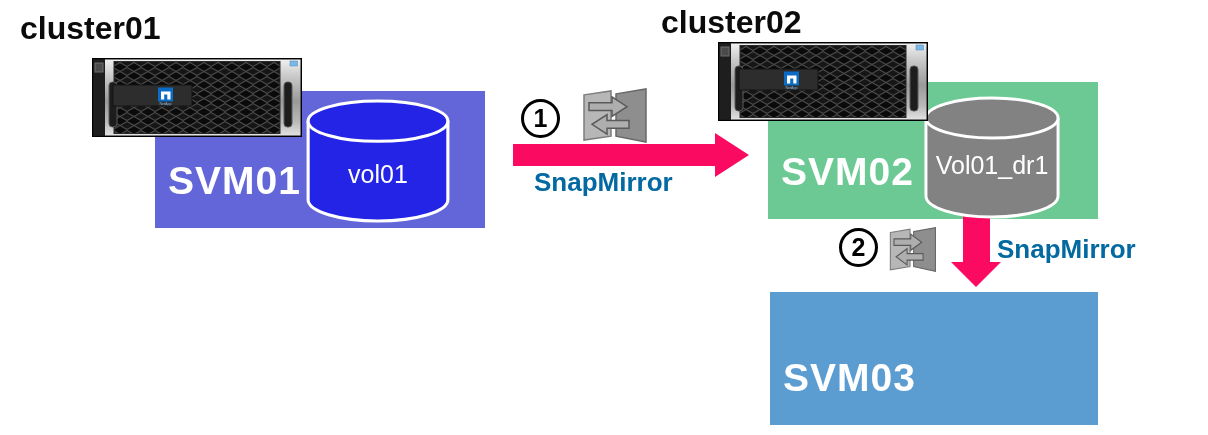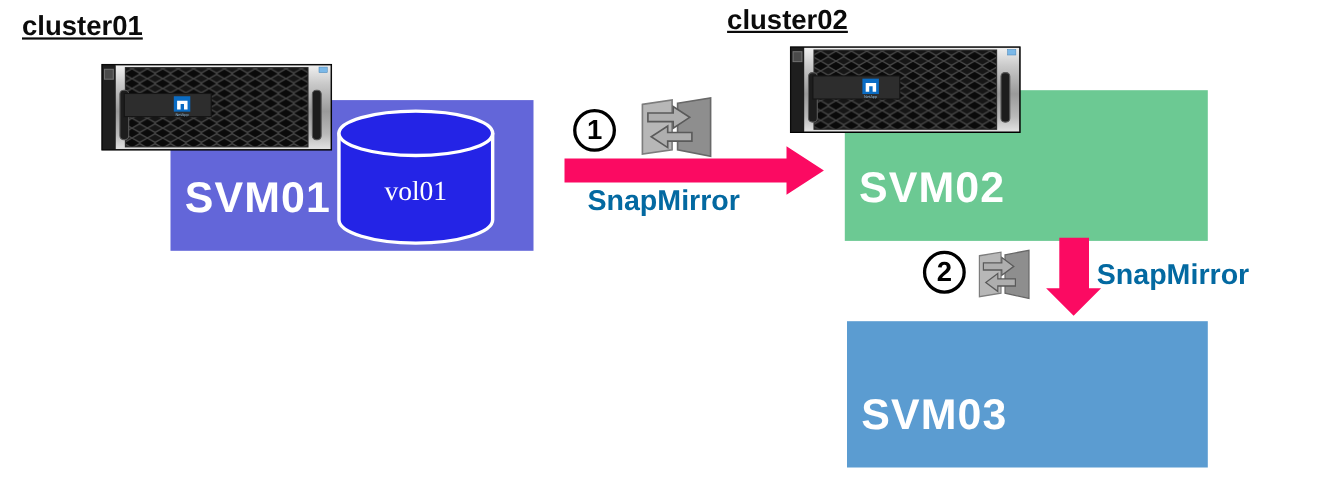--- a/index.html
+++ b/index.html
@@ -1,34 +1,34 @@
 <!DOCTYPE html>
 <html><head>
 <meta charset="utf-8">
 <style>
   html,body{margin:0;padding:0;background:#fff;}
   .stage{
     position:relative;width:1208px;height:435px;background:#fff;
     font-family:"Liberation Sans","DejaVu Sans",sans-serif;overflow:hidden;
   }
   .cluster-title{
-    position:absolute;z-index:6;font-weight:bold;font-size:25px;color:#0b0b0b;
-    line-height:1;letter-spacing:0px;text-decoration:underline;
+    position:absolute;z-index:6;font-weight:bold;font-size:32px;color:#0b0b0b;
+    line-height:1;letter-spacing:0px;
   }
   .svm-box{position:absolute;z-index:1;}
   .svm-label{
     position:absolute;left:13px;bottom:28px;color:#fff;font-weight:bold;
     font-size:39px;line-height:1;letter-spacing:1px;
   }
   .appliance{position:absolute;z-index:4;}
   .cyl{position:absolute;z-index:3;}
   .cyl svg{position:absolute;left:0;top:0;width:100%;height:100%;}
   .cyl-label{
     position:absolute;left:0;right:0;text-align:center;color:#fff;
-    font-size:25px;line-height:1;z-index:2;font-weight:normal;font-family:Liberation Serif, serif;
+    font-size:25px;line-height:1;z-index:2;font-weight:normal;
   }
   .flow-arrow{position:absolute;z-index:2;}
   .flow-arrow svg{display:block;width:100%;height:100%;}
   .sm-label{
     position:absolute;z-index:6;font-weight:bold;font-size:26px;color:#0369a1;line-height:1;
   }
   .step-circle{
     position:absolute;z-index:6;width:33px;height:33px;border:3px solid #000;
     border-radius:50%;display:flex;align-items:center;justify-content:center;
     font-weight:bold;font-size:25px;color:#000;background:transparent;line-height:1;
@@ -71,20 +71,27 @@
   </div>
 
   <div class="cyl" style="left: 305px; top: 99px; width: 146px; height: 125px; color: rgb(36, 36, 230);">
     <svg viewBox="0 0 140 124" preserveAspectRatio="none">
       <path d="M3,22 L3,100 A67,21 0 0 0 137,100 L137,22 Z" fill="currentColor" stroke="#fff" stroke-width="3" stroke-linejoin="round"></path>
       <ellipse cx="70" cy="22" rx="67" ry="20" fill="currentColor" stroke="#fff" stroke-width="3"></ellipse>
     </svg>
     <span class="cyl-label" style="top:63px">vol01</span>
   </div>
 
+  <div class="cyl" style="left: 923px; top: 96px; width: 138px; height: 124px; color: rgb(130, 130, 130);">
+    <svg viewBox="0 0 140 124" preserveAspectRatio="none">
+      <path d="M3,22 L3,100 A67,21 0 0 0 137,100 L137,22 Z" fill="currentColor" stroke="#fff" stroke-width="3" stroke-linejoin="round"></path>
+      <ellipse cx="70" cy="22" rx="67" ry="20" fill="currentColor" stroke="#fff" stroke-width="3"></ellipse>
+    </svg>
+    <span class="cyl-label" style="top:57px">Vol01_dr1</span>
+  </div>
 
 
   <div class="appliance" style="left:92px;top:58px;width:210px;height:79px">
     <svg viewBox="0 0 210 79" width="210" height="79">
       <rect x="0.5" y="0.5" width="209" height="78" fill="#141414" stroke="#000"></rect>
       <rect x="13" y="1.5" width="195.5" height="76" fill="url(#bezelgrad)"></rect>
       <rect x="1.5" y="1.5" width="11.5" height="76" fill="#1e1e1e"></rect>
       <rect x="3" y="5" width="8" height="9" fill="#4a4a4a" stroke="#6e6e6e" stroke-width="1"></rect>
       <rect x="22" y="3.5" width="166" height="72" fill="url(#meshpat)" stroke="#2a2a2a"></rect>
       <rect x="17" y="24" width="8" height="45" rx="3.5" fill="#1d1d1d" stroke="#5a5a5a" stroke-width="1"></rect>

